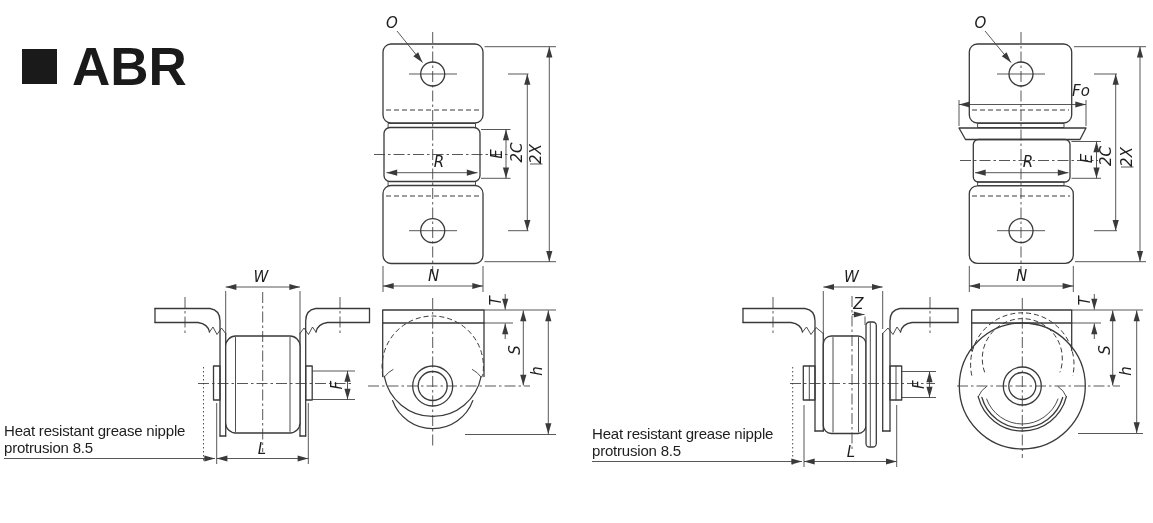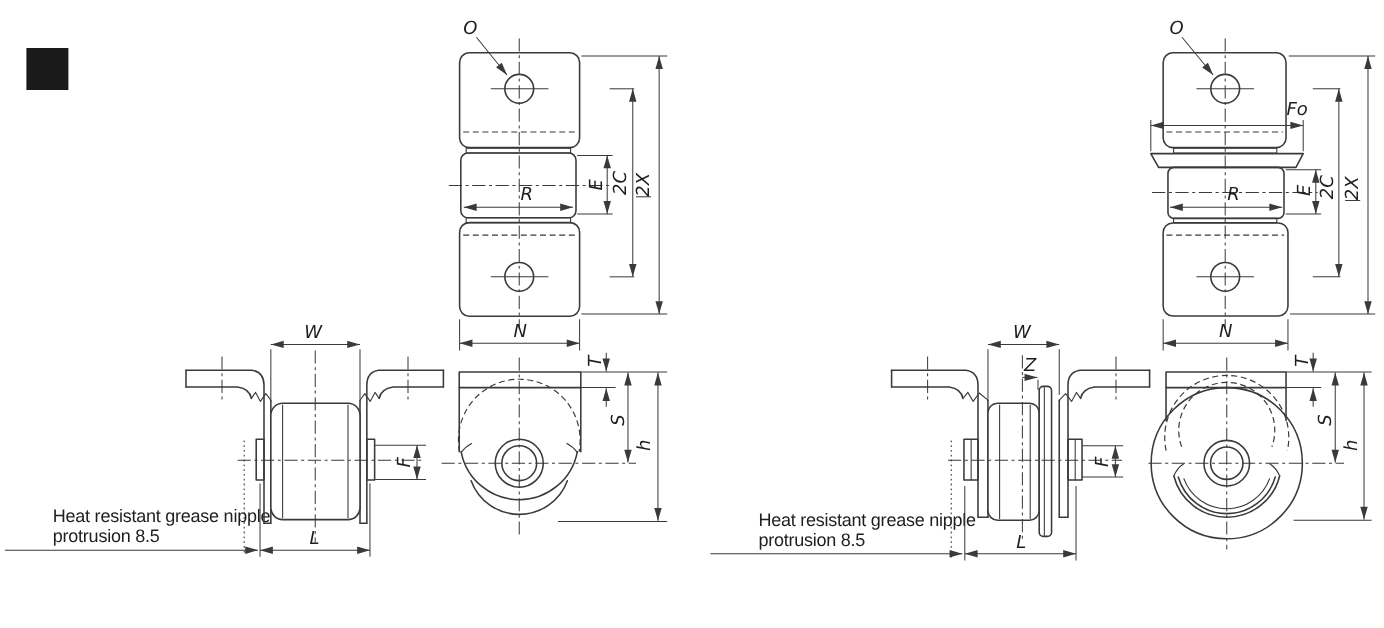--- a/index.html
+++ b/index.html
@@ -23,29 +23,30 @@
   .hid{fill:none;stroke:var(--line);stroke-width:1;stroke-dasharray:5 3;}
   .dot{fill:none;stroke:var(--line);stroke-width:0.9;stroke-dasharray:1.5 2.5;}
   .dlab{font:italic 15px "DejaVu Sans",sans-serif;fill:var(--text);}
   
   .title-block{position:absolute;display:flex;align-items:center;gap:15px;}
   .title-square{width:35px;height:35px;background:var(--title);flex:0 0 auto;}
   .title-text{font-family:"Liberation Sans",sans-serif;font-size:53px;font-weight:600;
     color:var(--title);line-height:1;letter-spacing:0px;}
   
   .note{position:absolute;font-family:"Liberation Sans",sans-serif;font-size:15px;
-    line-height:16.5px;color:var(--text);letter-spacing:-0.2px;white-space:nowrap;margin-left:40px;}
+    line-height:16.5px;color:var(--text);letter-spacing:-0.2px;white-space:nowrap;}
 </style>
 </head>
 <body>
 
 <div id="page">
 
   <div class="title-block" style="left:22px;top:40px;">
     <div class="title-square"></div>
+    <div class="title-text">ABR</div>
   </div>
 
 
   <div class="note" style="left:4px;top:423px;">
     <div>Heat resistant grease nipple</div>
     <div>protrusion 8.5</div>
   </div>
 
   <div class="note" style="left:592px;top:426px;">
     <div>Heat resistant grease nipple</div>

